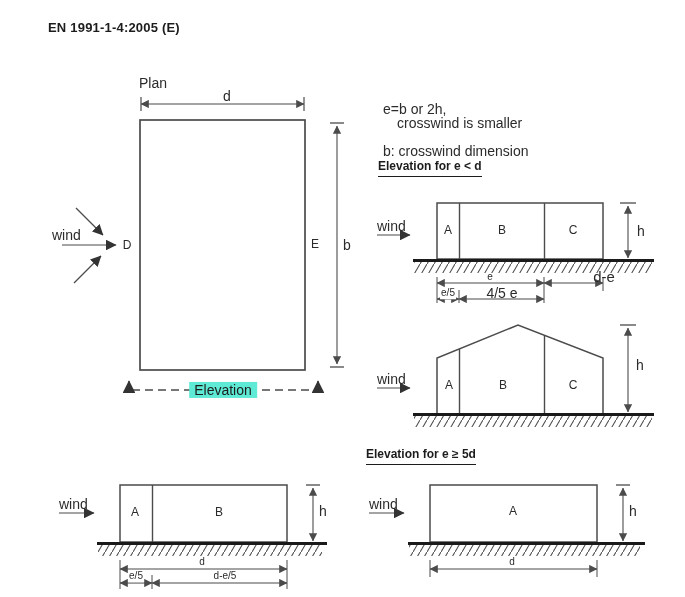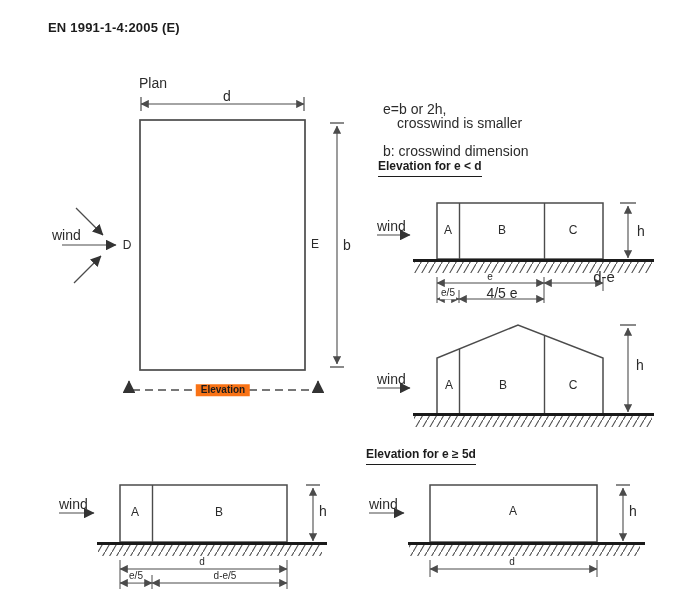--- a/index.html
+++ b/index.html
@@ -4,21 +4,21 @@
 <style>
   html,body{margin:0;padding:0;background:#ffffff;}
   .canvas{position:relative;width:685px;height:597px;background:#ffffff;
           font-family:"Liberation Sans",sans-serif;overflow:hidden;}
   svg.lines{position:absolute;left:0;top:0;}
   .lbl{position:absolute;font-size:14px;color:#2b2b2b;white-space:nowrap;line-height:1.15;}
   .ctr{transform:translate(-50%,-50%);}
   .zone{font-size:12px;}
   .ttl{font-size:13px;font-weight:bold;color:#1c1c1c;letter-spacing:.2px;}
   .hd{font-size:12px;font-weight:bold;color:#1c1c1c;border-bottom:1.4px solid #1c1c1c;padding-bottom:2px;}
-  .mask{background:#f97316;padding:0 5px;font-weight:bold;font-size:10px;color:#1c1c1c;}
+  .mask{background:#5eead4;padding:0 5px;font-weight:normal;font-size:14px;color:#1c1c1c;}
 </style>
 </head>
 <body>
 
 <div class="canvas">
 
   <svg class="lines" width="685" height="597" viewBox="0 0 685 597" stroke="#4b4b4b" fill="none" stroke-width="1.1">
     <defs>
       <marker id="ah" viewBox="0 0 10 10" refX="9.5" refY="5" markerWidth="7.5" markerHeight="7.5" orient="auto-start-reverse">
         <path d="M0 0 L10 5 L0 10 z" fill="#4b4b4b" stroke="none"></path>

